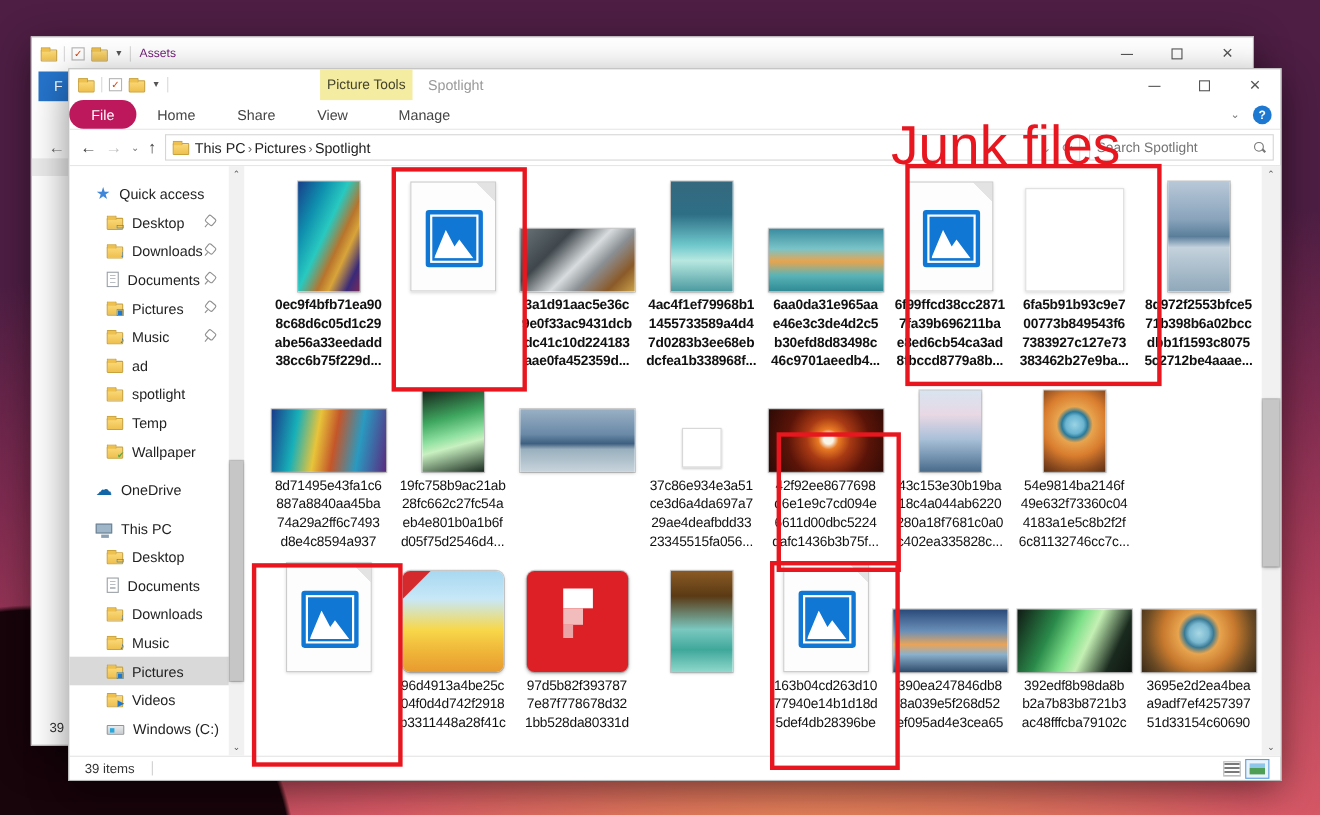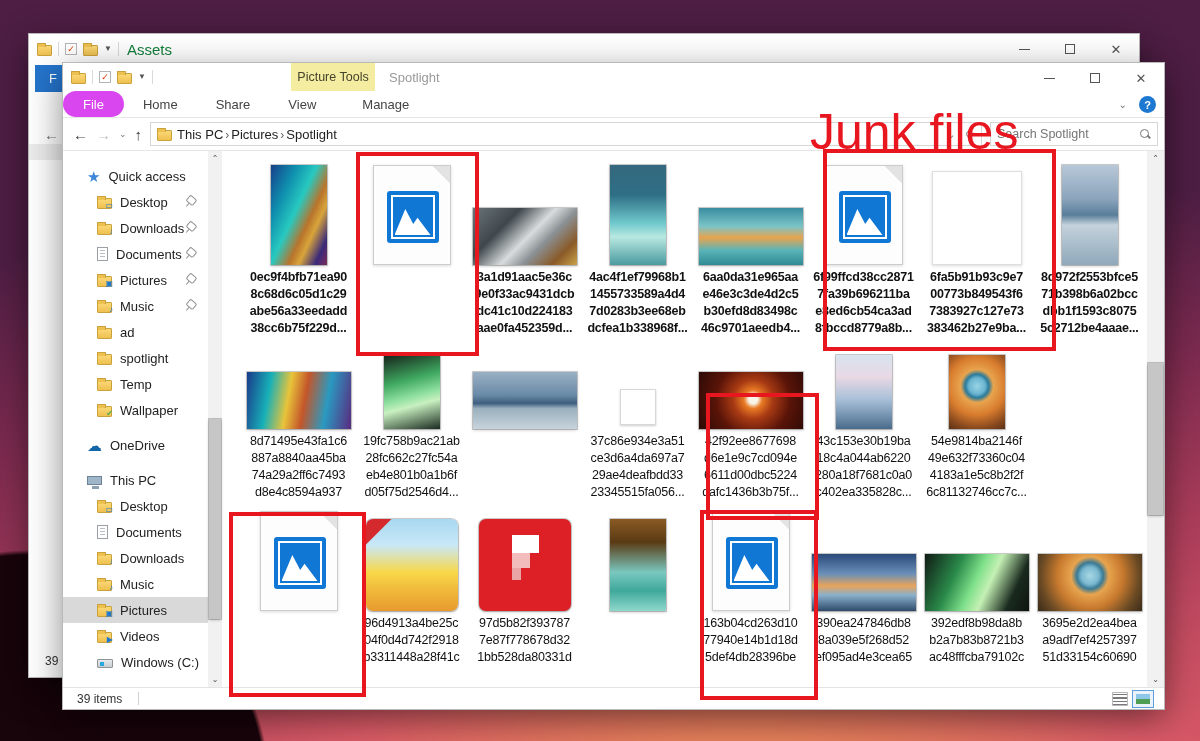--- a/index.html
+++ b/index.html
@@ -12,21 +12,21 @@
       radial-gradient(120% 95% at 62% 112%, #f09d51 0%, #dd5c68 30%, #b03f5c 52%, #7e2b50 74%, #4e1e44 96%);
   }
   .win{ position:absolute; background:#fff; border:1px solid #b9b9b9;
         box-shadow:0 10px 34px rgba(0,0,0,.45); }
   
   #win-back{ left:28px; top:33px; width:1112px; height:645px; z-index:1; }
   .titlebar{ height:30px; display:flex; align-items:center; padding-left:8px; position:relative; }
   .qat{ display:flex; align-items:center; gap:6px; }
   .qat .sep{ width:1px; height:14px; background:#d9d9d9; }
   .qat .chev{ font-size:8px; color:#555; line-height:1; }
-  .win-title{ font-size:15px; color:#15803d; margin-left:8px; }
+  .win-title{ font-size:11px; color:#701a75; margin-left:8px; }
   .controls{ position:absolute; right:0; top:0; height:30px; display:flex; }
   .ctl{ width:46px; height:100%; display:flex; align-items:center; justify-content:center;
         color:#555; font-size:13px; }
   .ctl .box{ width:10px; height:10px; border:1px solid #555; }
   .ctl .min{ width:11px; height:1px; background:#555; display:block; }
   #bw-filetab{ position:absolute; left:6px; top:31px; width:42px; height:27px;
     background:#2574cc; color:#fff; font-size:13px; display:flex; align-items:center;
     padding-left:14px; }
   #bw-back-arrow{ position:absolute; left:15px; top:92px; color:#6f6f6f; font-size:15px; }
   #bw-band{ position:absolute; left:0; top:110px; width:34px; height:16px; background:#ececec; }
@@ -37,21 +37,21 @@
   #pt-badge{ position:absolute; left:228px; top:0; width:84px; height:28px;
     background:#f3eca1; color:#45432c; font-size:12.5px;
     display:flex; align-items:center; justify-content:center; }
   #fw-title{ position:absolute; left:326px; top:0; height:28px; display:flex;
     align-items:center; font-size:13px; color:#9a9a9a; }
   .titlebar.front{ height:28px; }
   
   #tabrow{ height:27px; display:flex; align-items:stretch; border-bottom:1px solid #e6e6e6;
     position:relative; font-size:13px; color:#444; }
   .tab{ display:flex; align-items:center; padding:0 19px; }
-  .tab.file{ background:#d946ef; color:#fff; padding:0 20px;border-radius:13px; }
+  .tab.file{ background:#be185d; color:#fff; padding:0 20px;border-radius:13px; }
   .tab.manage{ margin-left:8px; }
   #ribbon-right{ position:absolute; right:8px; top:0; height:27px; display:flex;
     align-items:center; gap:12px; }
   #ribbon-collapse{ color:#777; font-size:10px; }
   #help-btn{ width:17px; height:17px; border-radius:50%; background:#1d78d2; color:#fff;
     font-size:11px; font-weight:bold; display:flex; align-items:center; justify-content:center; }
   
   #addrrow{ height:33px; display:flex; align-items:center; padding:0 6px 0 10px; gap:8px;
     border-bottom:1px solid #e6e6e6; }
   .navglyph{ font-size:15px; color:#3f3f3f; }

